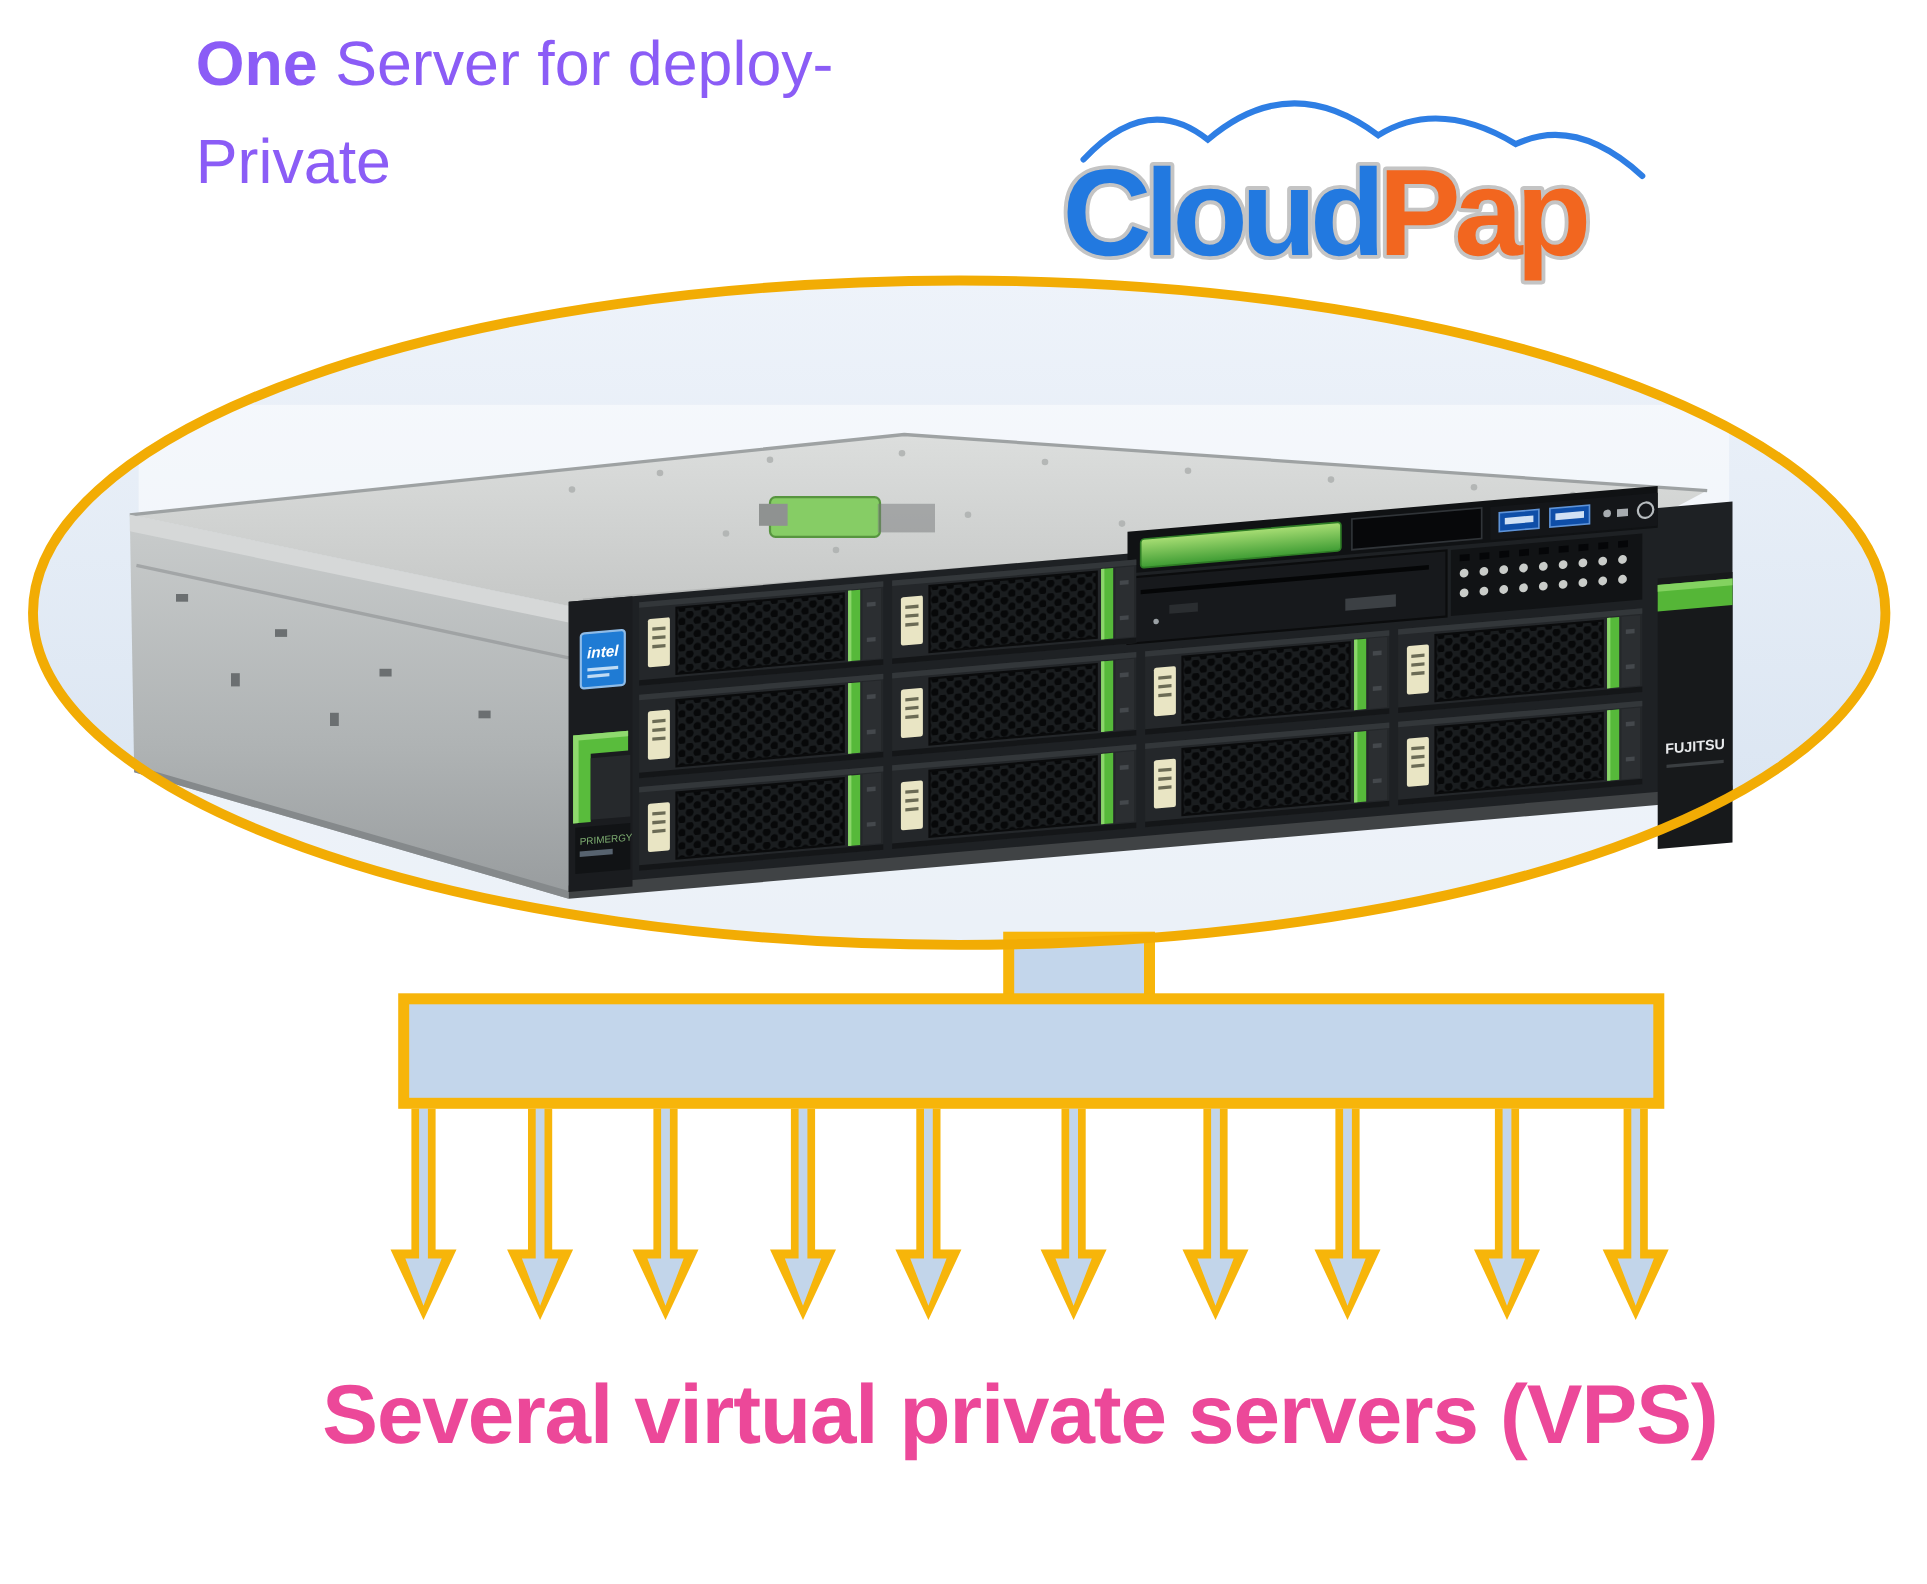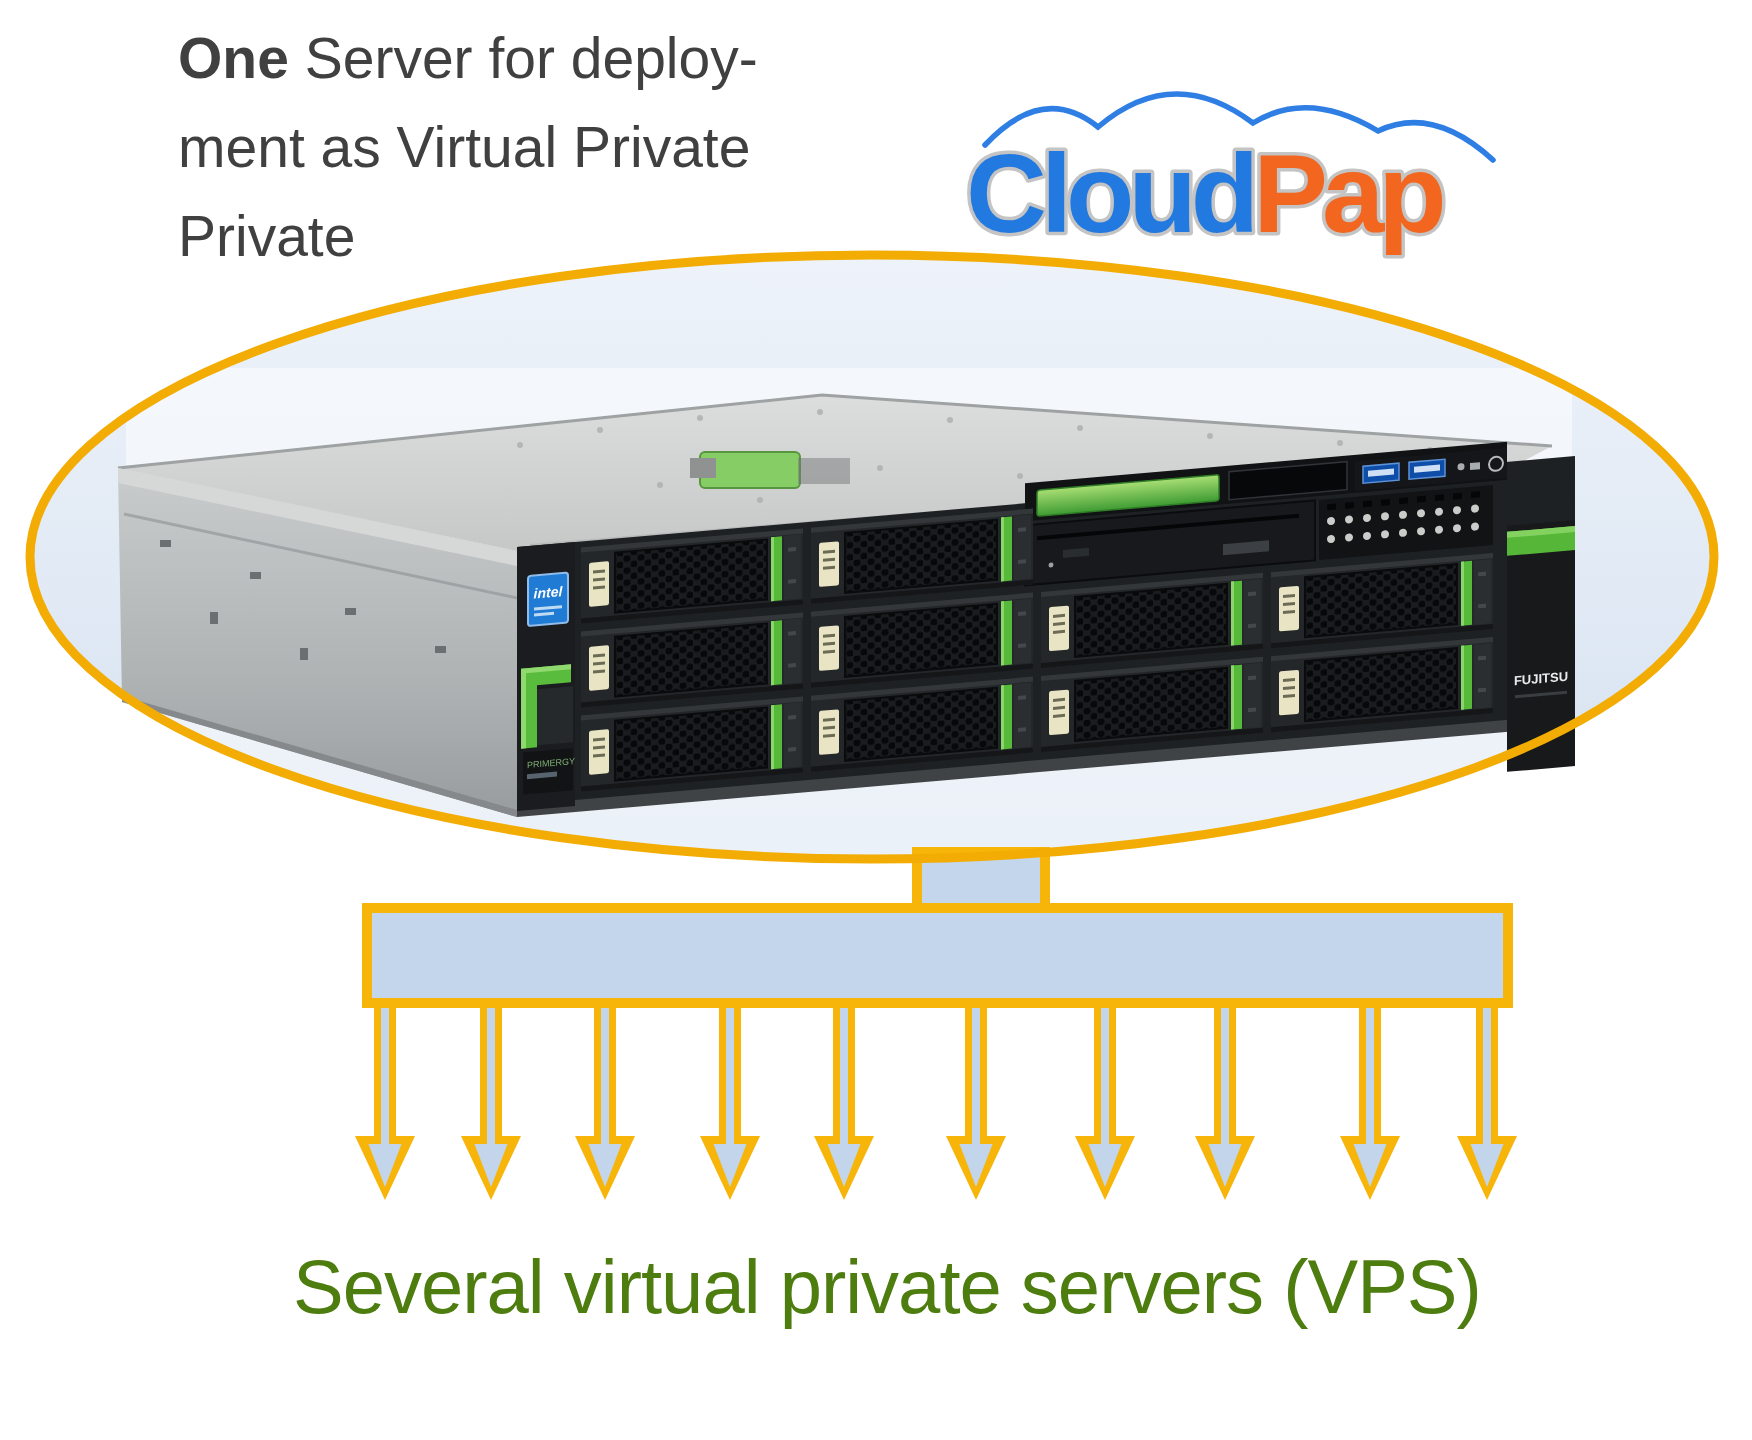--- a/index.html
+++ b/index.html
@@ -1,33 +1,32 @@
 <!DOCTYPE html>
 <html><head>
 <meta charset="utf-8">
 <style>
   html,body{margin:0;padding:0;background:#ffffff;}
   .canvas{position:relative;width:1752px;height:1440px;background:#ffffff;overflow:hidden;
           font-family:"Liberation Sans",sans-serif;}
-  .heading{position:absolute;left:178px;top:14px;font-size:57px;line-height:89px;color:#404040;}
+  .heading{position:absolute;left:178px;top:14px;font-size:57px;line-height:89px;color:#8b5cf6;}
   .heading b{font-weight:bold;}
-  .caption{position:absolute;left:293px;top:1243px;font-size:76px;color:#4d7c0f;letter-spacing:-1px;}
+  .caption{position:absolute;left:293px;top:1243px;font-size:76px;color:#ec4899;letter-spacing:-1px;font-weight:bold;}
   .logo-svg{position:absolute;left:948px;top:55px;}
   .diagram-svg{position:absolute;left:0;top:0;}
   .logo-text{font-family:"Liberation Sans",sans-serif;font-weight:bold;font-size:112px;letter-spacing:-6px;}
   text{font-family:"Liberation Sans",sans-serif;}
 </style>
 </head>
 <body>
 
 <div class="canvas">
 
   <div class="heading">
     <div><b>One</b><span> Server for deploy-</span></div>
-    <div>ment as Virtual Private</div>
     <div>Private</div>
   </div>
 
   <svg class="logo-svg" width="620" height="230" viewBox="0 0 620 230">
     <path d="M 37,90 Q 95,28 150,72 Q 225,8 305,68 Q 360,34 430,76 Q 485,50 545,105" fill="none" stroke-width="5.5" stroke-linecap="round" stroke="#2E7EE4"></path>
     <text class="logo-text" x="18" y="177" stroke-width="7" paint-order="stroke" stroke-linejoin="round" stroke="#C4C4C4">
       <tspan fill="#2279E0">Cloud</tspan><tspan fill="#F2661F">Pap</tspan>
     </text>
   </svg>
 

